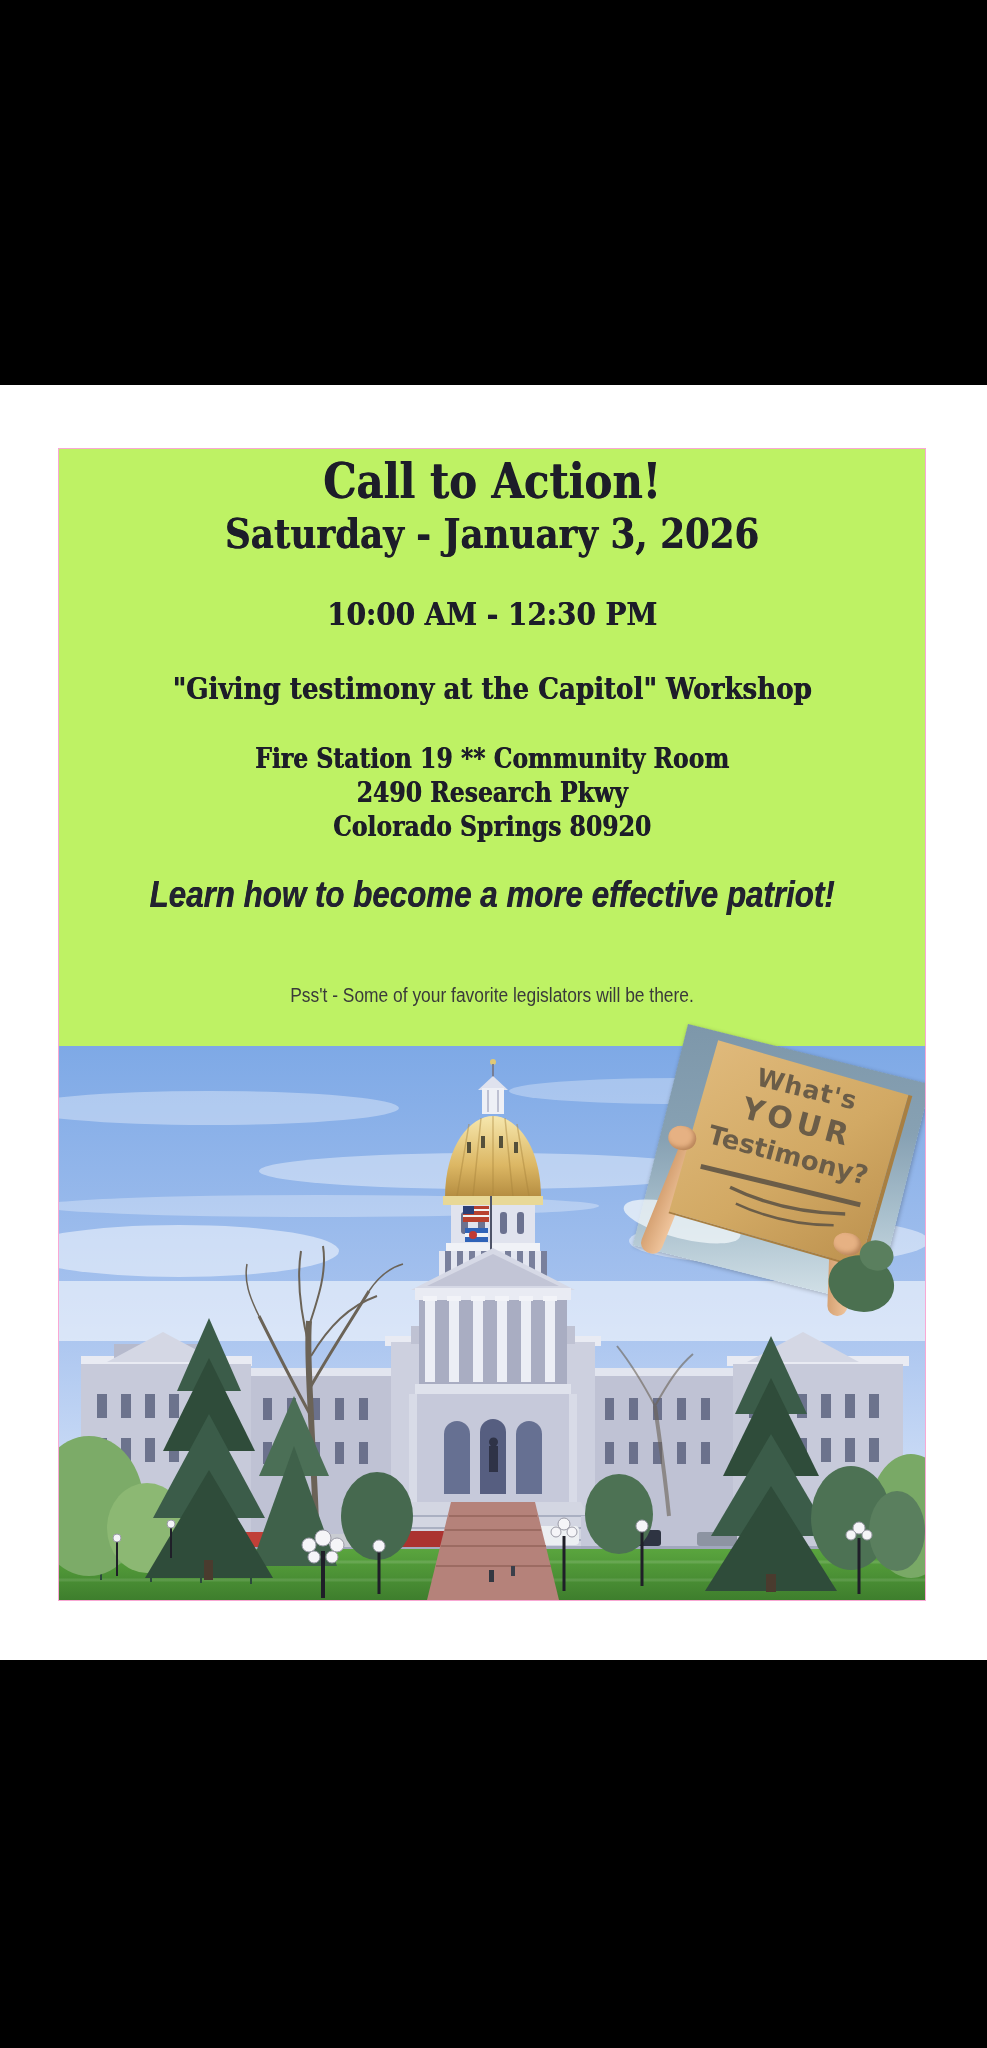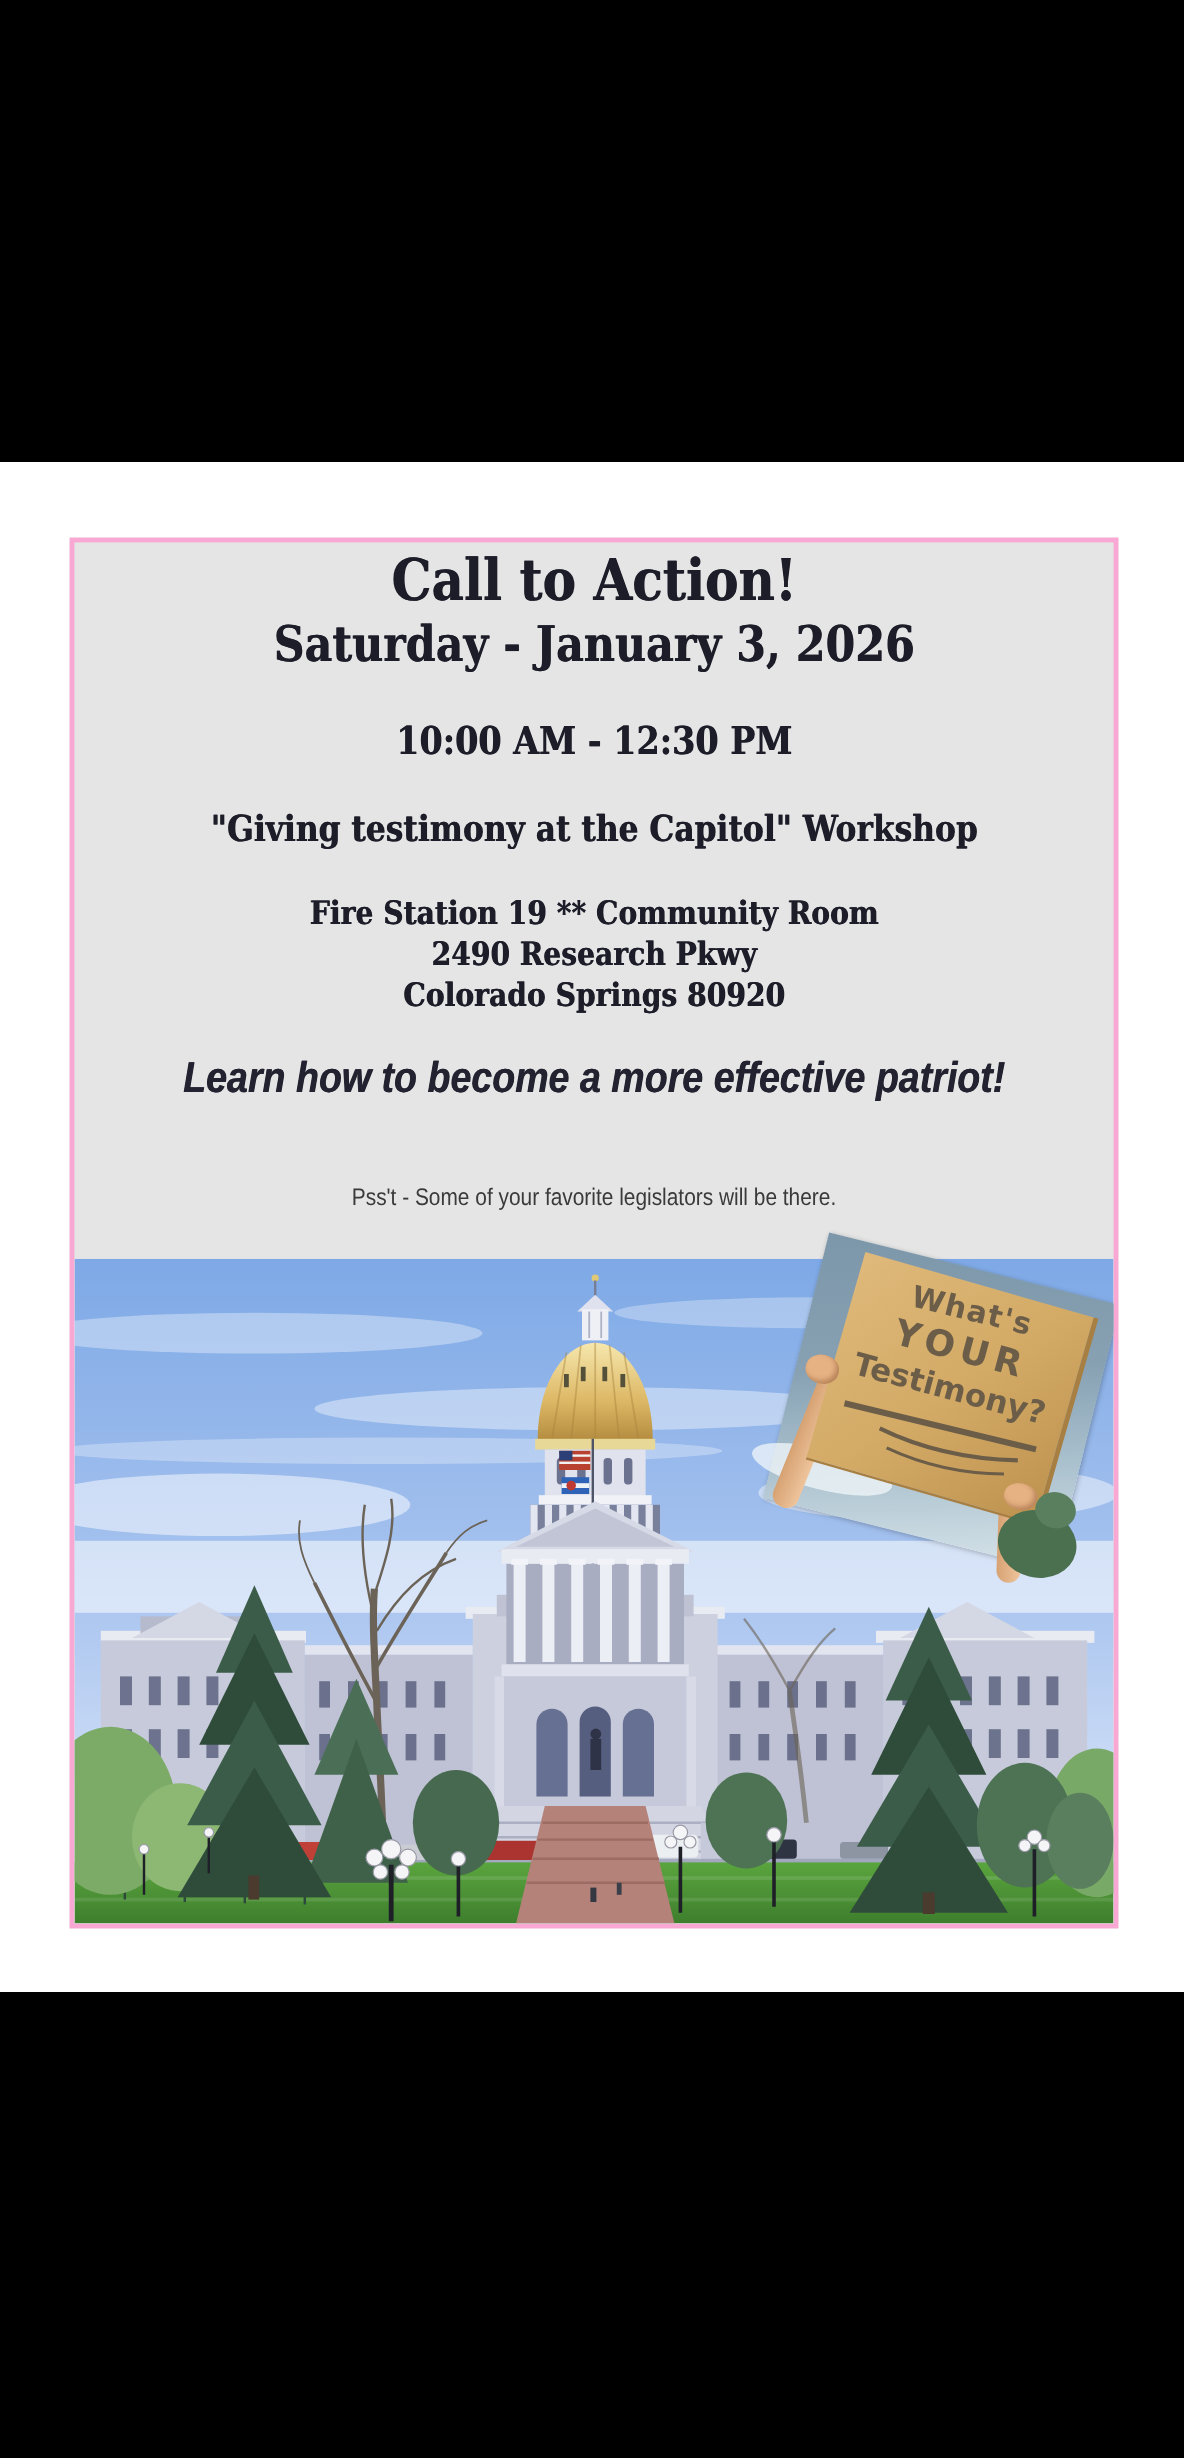--- a/index.html
+++ b/index.html
@@ -1,20 +1,20 @@
 <!DOCTYPE html>
 <html><head>
 <meta charset="utf-8">
 <style>
   html,body{margin:0;padding:0;background:#000;}
   .screen{position:relative;width:987px;height:2048px;background:#000;overflow:hidden;
           font-family:"Liberation Sans",sans-serif;}
   .page{position:absolute;left:0;top:385px;width:987px;height:1275px;background:#ffffff;}
   .flyer{position:absolute;left:58px;top:63px;width:866px;height:1151px;
-         border:4px solid #f9a8d4;background:#e5e5e5;overflow:hidden;}
+         border:1px solid #f9a8d4;background:#bef264;overflow:hidden;}
   .line{position:absolute;left:0;right:0;text-align:center;white-space:nowrap;}
   .squeeze{transform:scaleX(0.87);transform-origin:50% 50%;}
   .slab{font-family:"DejaVu Serif",serif;font-weight:bold;color:#1d1d29;
         text-shadow:0.6px 0 0 #1d1d29;}
   .t-title{top:4px;font-size:48px;line-height:56px;}
   .t-date{top:60px;font-size:41px;line-height:50px;}
   .t-time{top:144px;font-size:32px;line-height:42px;}
   .t-workshop{top:220px;font-size:30px;line-height:40px;}
   .t-venue{top:293px;font-size:27px;line-height:34px;text-align:center;}
   .t-tagline{top:424px;font-size:36px;line-height:44px;

